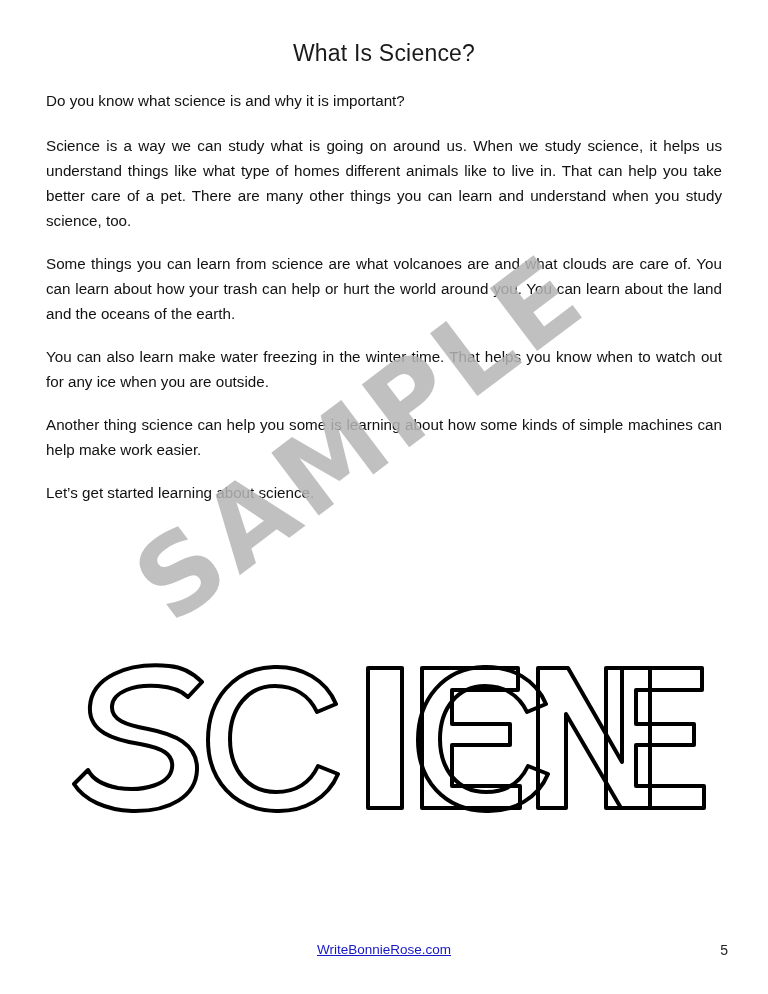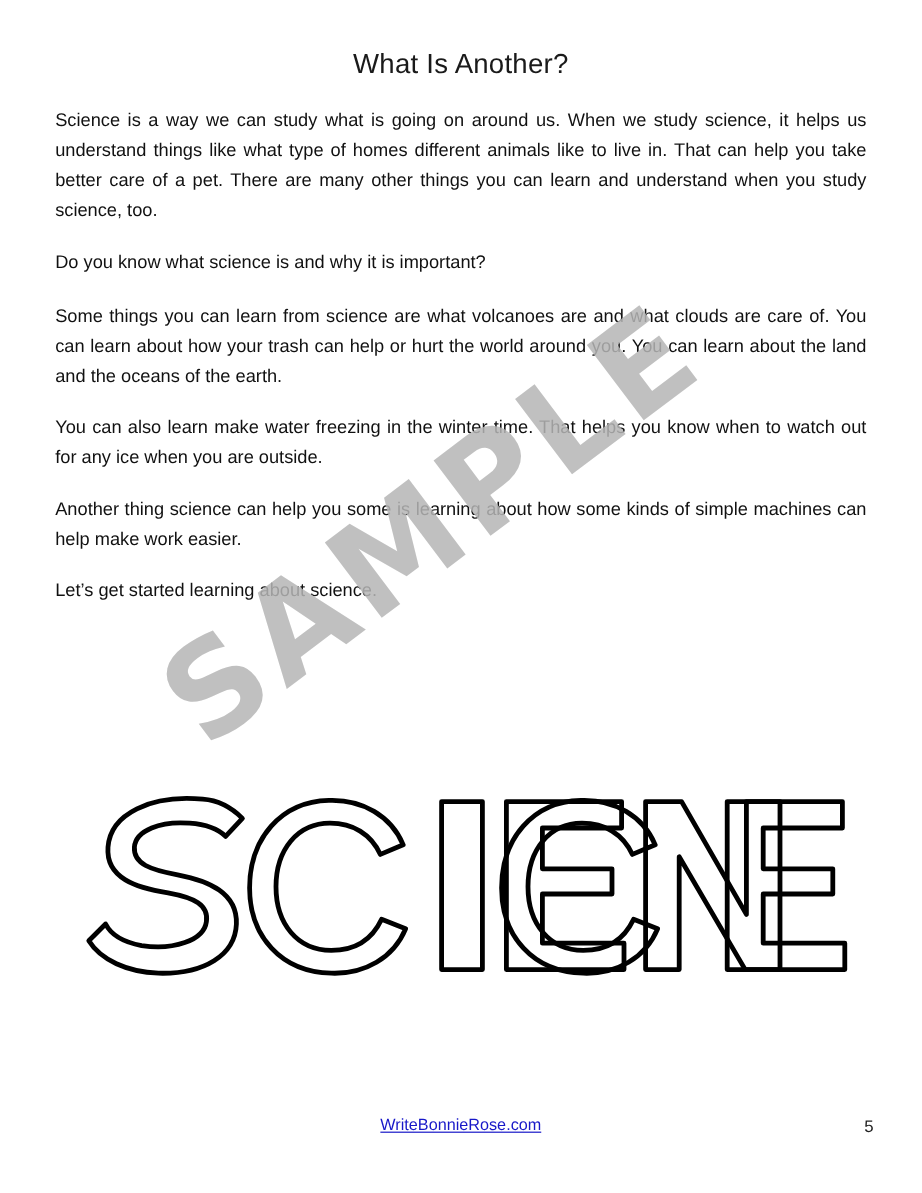--- a/index.html
+++ b/index.html
@@ -95,21 +95,21 @@
   }
   .wordart svg {
     display: block;
     width: 690px;
     height: 180px;
   }
 
   .footer {
     position: absolute;
     left: 0;
-    bottom: 34px;
+    bottom: 22px;
     width: 768px;
     height: 30px;
   }
   .footer-link {
     position: absolute;
     left: 0;
     top: 0;
     width: 768px;
     text-align: center;
     font-size: 13.5px;
@@ -122,25 +122,25 @@
     top: 0;
     font-size: 14px;
     color: #222222;
   }
 </style>
 </head>
 <body>
 
 <div class="page">
 
-  <div class="doc-title">What Is Another?</div>
+  <div class="doc-title">What Is Science?</div>
 
   <div class="body-text">
+    <p class="para first no-justify">Do you know what science is and why it is important?</p>
     <p class="para">Science is a way we can study what is going on around us. When we study science, it helps us understand things like what type of homes different animals like to live in. That can help you take better care of a pet. There are many other things you can learn and understand when you study science, too.</p>
-    <p class="para first no-justify">Do you know what science is and why it is important?</p>
     <p class="para">Some things you can learn from science are what volcanoes are and what clouds are care of. You can learn about how your trash can help or hurt the world around you. You can learn about the land and the oceans of the earth.</p>
     <p class="para">You can also learn make water freezing in the winter time. That helps you know when to watch out for any ice when you are outside.</p>
     <p class="para">Another thing science can help you some is learning about how some kinds of simple machines can help make work easier.</p>
     <p class="para no-justify">Let’s get started learning about science.</p>
   </div>
 
   <div class="watermark">
     <div class="watermark-text">SAMPLE</div>
   </div>
 

